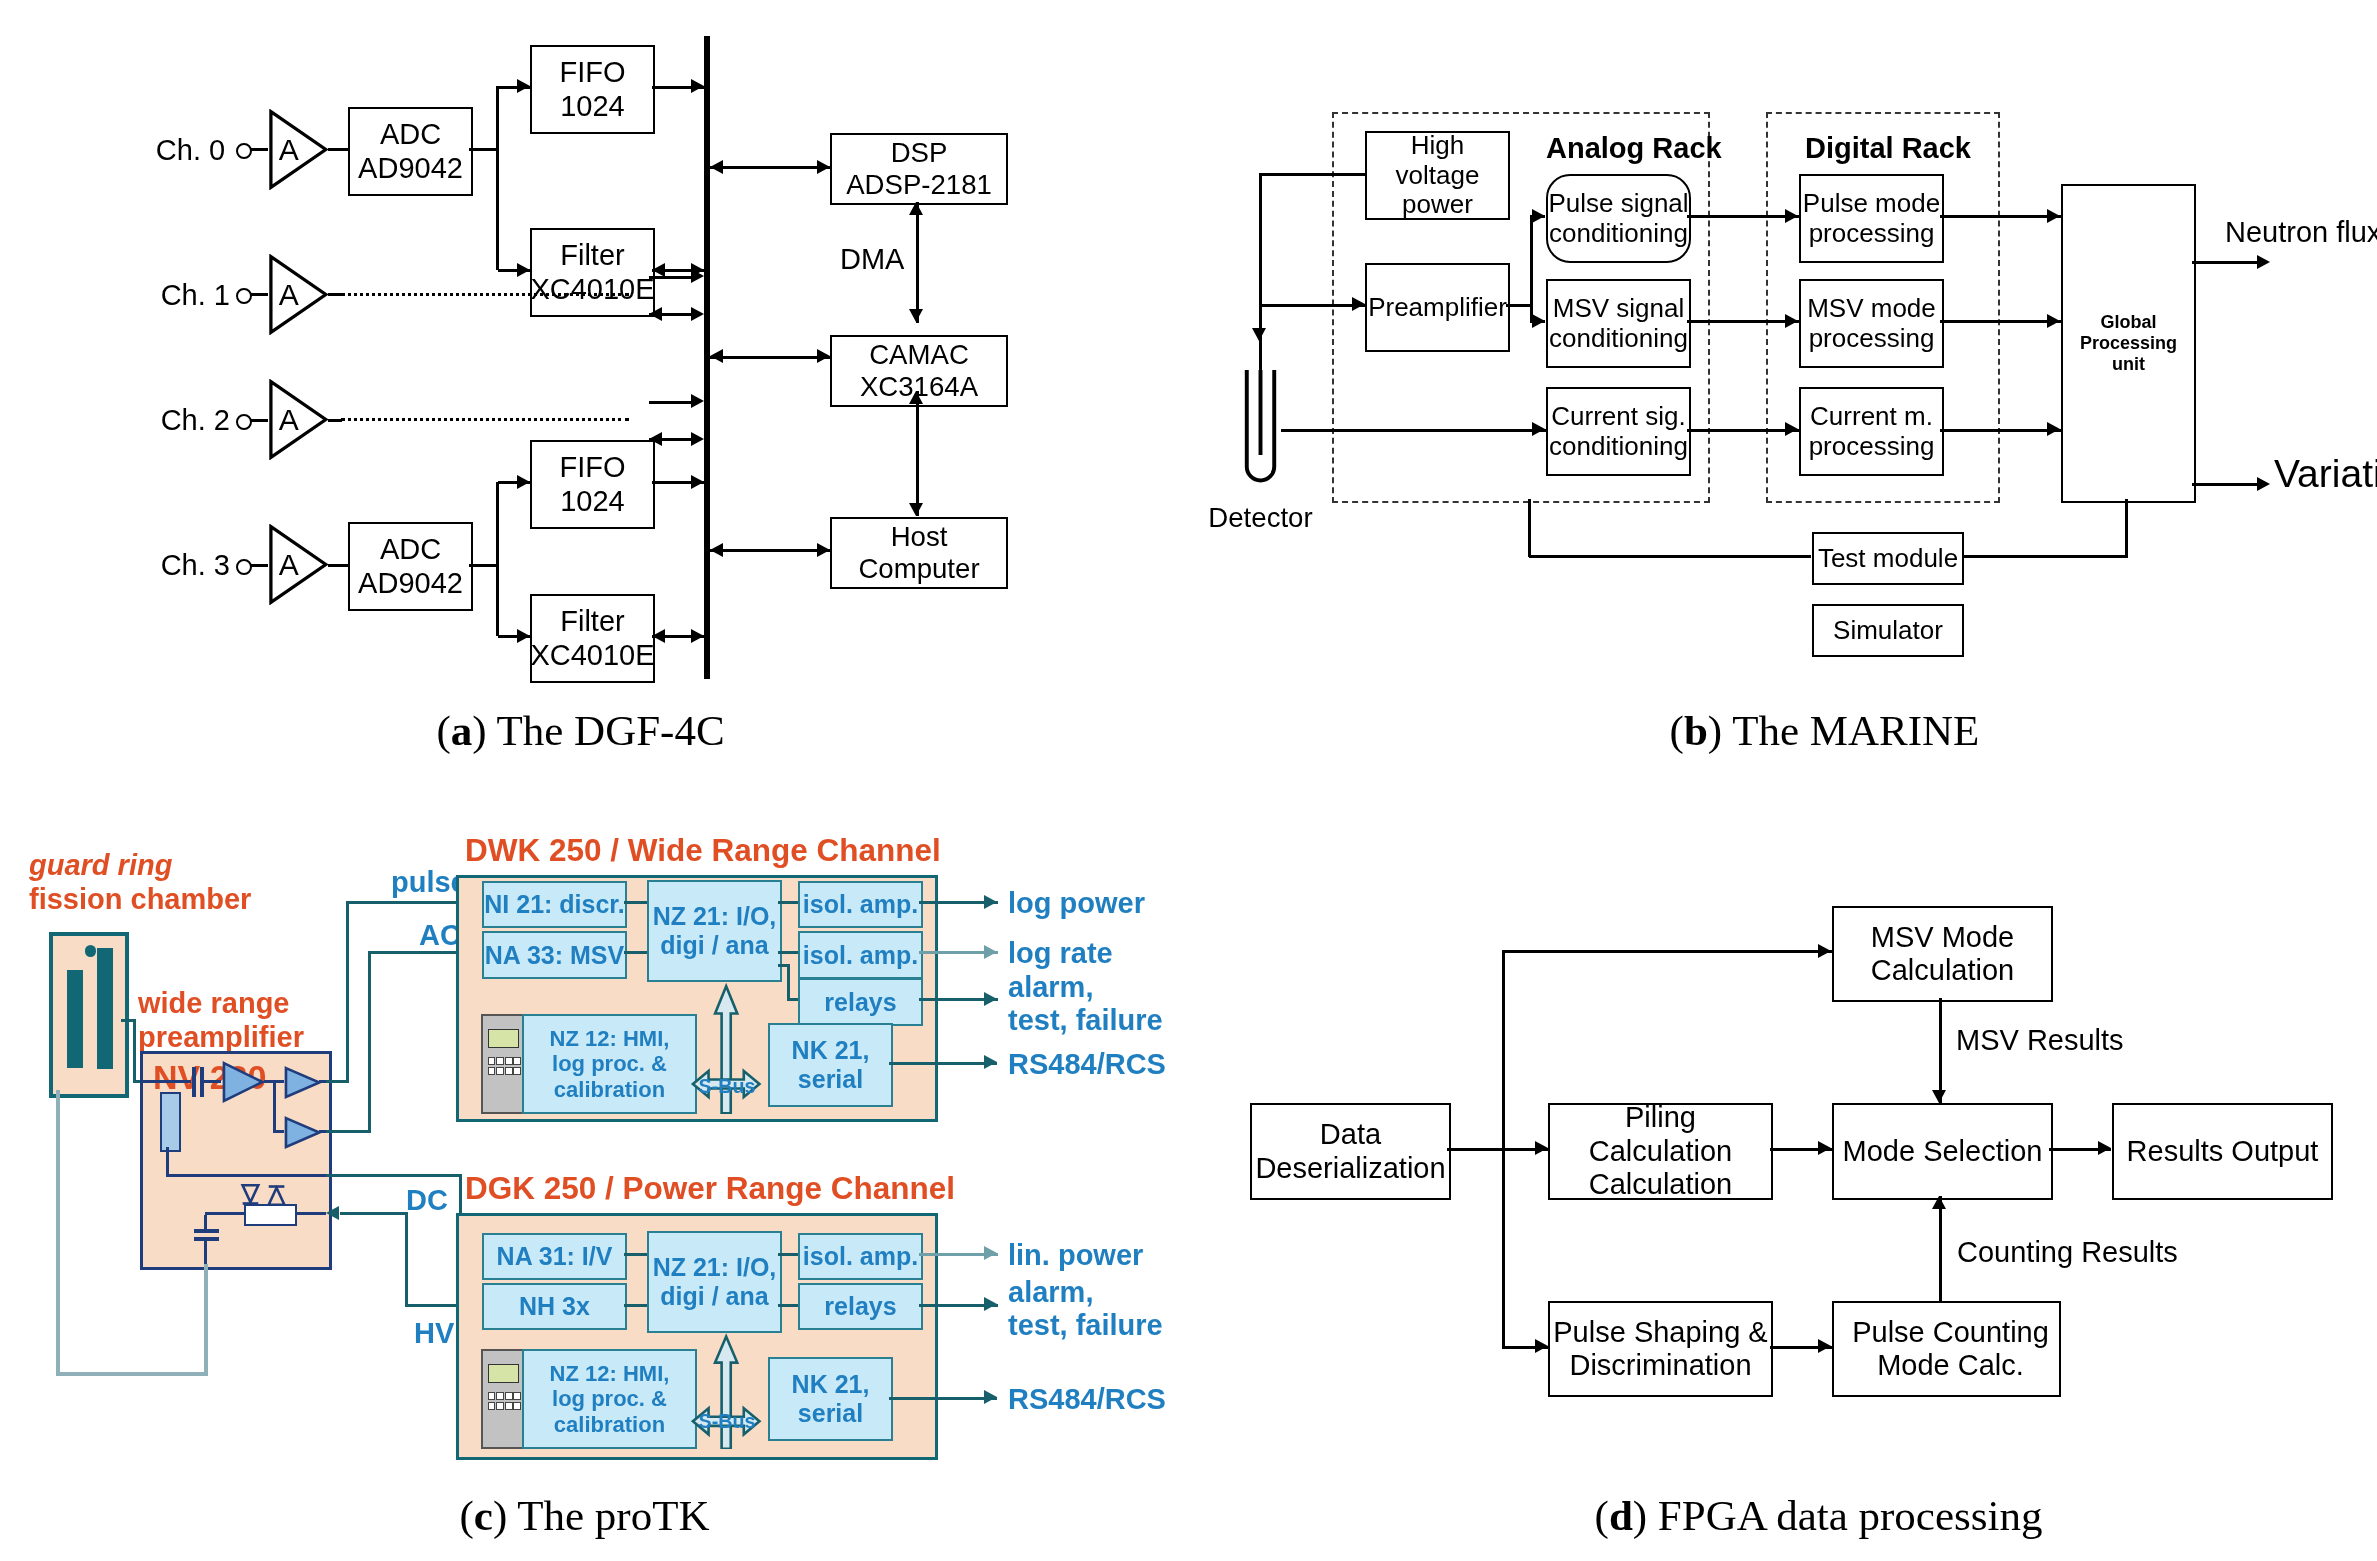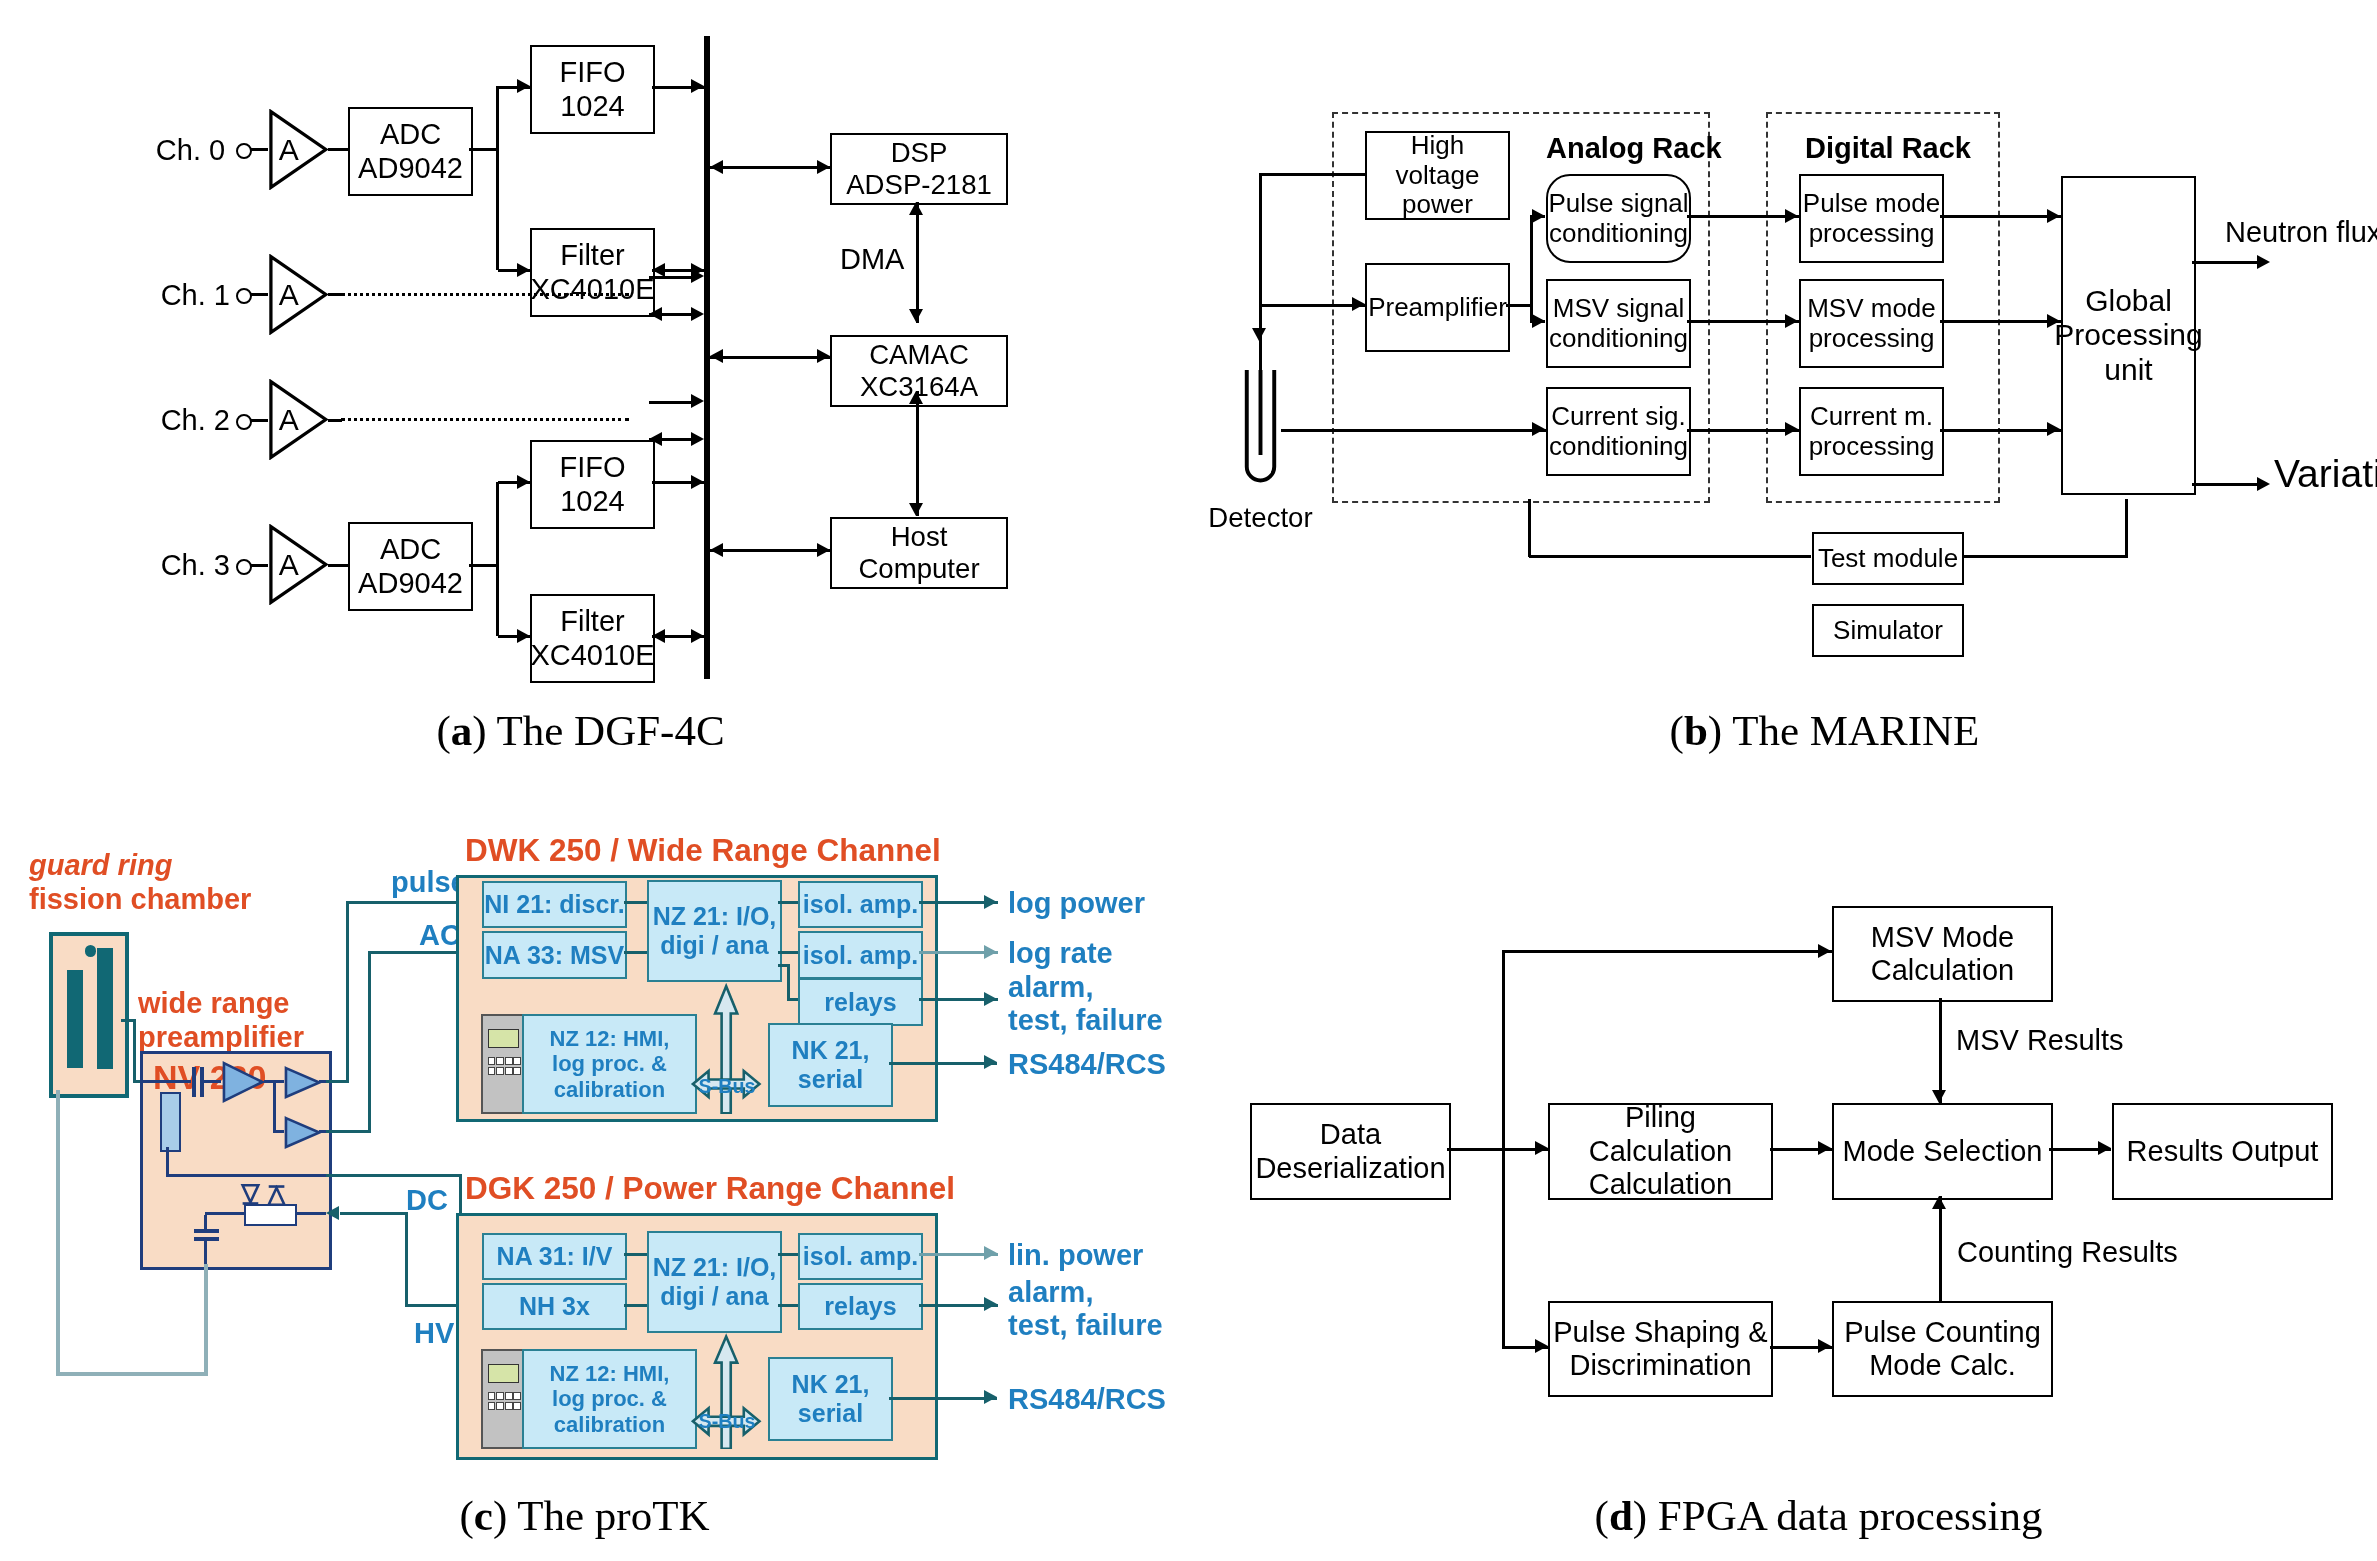--- a/index.html
+++ b/index.html
@@ -162,21 +162,21 @@
     <div class="bx b3" style="left:1546px;top:387px;width:141px;height:85px;font-size:26px;">Current sig.
 conditioning</div>
     <div class="rack" style="left:1766px;top:112px;width:230px;height:387px;"></div>
     <div class="t" style="left:1805px;top:131px;font-size:29px;font-weight:700;">Digital Rack</div>
     <div class="bx b3" style="left:1799px;top:174px;width:141px;height:85px;font-size:26px;">Pulse mode
 processing</div>
     <div class="bx b3" style="left:1799px;top:279px;width:141px;height:85px;font-size:26px;">MSV mode
 processing</div>
     <div class="bx b3" style="left:1799px;top:387px;width:141px;height:85px;font-size:26px;">Current m.
 processing</div>
-    <div class="bx b3" style="left:2061px;top:176px;width:131px;height:315px;font-size:30px;font-weight:400;">Global
+    <div class="bx b3" style="left:2061px;top:184px;width:131px;height:315px;font-size:18px;font-weight:700;">Global
 Processing
 unit</div>
 
     <div class="ln" style="left:1260px;top:173px;width:105px;height:2.6px;"></div>
     <div class="ln" style="left:1259px;top:173px;width:2.6px;height:197px;"></div>
     <div class="ah d" style="left:1252px;top:328px;"></div>
     <div class="ln" style="left:1262px;top:304px;width:104px;height:2.6px;"></div>
       <div class="ah r" style="left:1352px;top:297px;"></div>
     <div class="ln" style="left:1281px;top:429px;width:265px;height:2.6px;"></div>
       <div class="ah r" style="left:1532px;top:422px;"></div>
@@ -397,21 +397,21 @@
     <div class="bx b3" style="left:1250px;top:1103px;width:197px;height:93px;">Data
 Deserialization</div>
     <div class="bx b3" style="left:1548px;top:1103px;width:221px;height:93px;">Piling Calculation
 Calculation</div>
     <div class="bx b3" style="left:1832px;top:1103px;width:217px;height:93px;">Mode Selection</div>
     <div class="bx b3" style="left:2112px;top:1103px;width:217px;height:93px;">Results Output</div>
     <div class="bx b3" style="left:1832px;top:906px;width:217px;height:92px;">MSV Mode
 Calculation</div>
     <div class="bx b3" style="left:1548px;top:1301px;width:221px;height:92px;">Pulse Shaping &amp;
 Discrimination</div>
-    <div class="bx b3" style="left:1832px;top:1301px;width:217px;height:92px;">Pulse Counting
+    <div class="bx b3" style="left:1832px;top:1301px;width:217px;height:92px;padding-left:8px;">Pulse Counting
 Mode Calc.</div>
     <div class="ln" style="left:1447px;top:1148px;width:101px;height:3.3px;"></div>
       <div class="ah r" style="left:1535px;top:1141px;"></div>
     <div class="ln" style="left:1502px;top:950px;width:3.3px;height:398px;"></div>
     <div class="ln" style="left:1502px;top:950px;width:330px;height:3.3px;"></div>
       <div class="ah r" style="left:1818px;top:944px;"></div>
     <div class="ln" style="left:1502px;top:1346px;width:47px;height:3.3px;"></div>
       <div class="ah r" style="left:1535px;top:1339px;"></div>
     <div class="ln" style="left:1770px;top:1148px;width:62px;height:3.3px;"></div>
       <div class="ah r" style="left:1818px;top:1141px;"></div>

